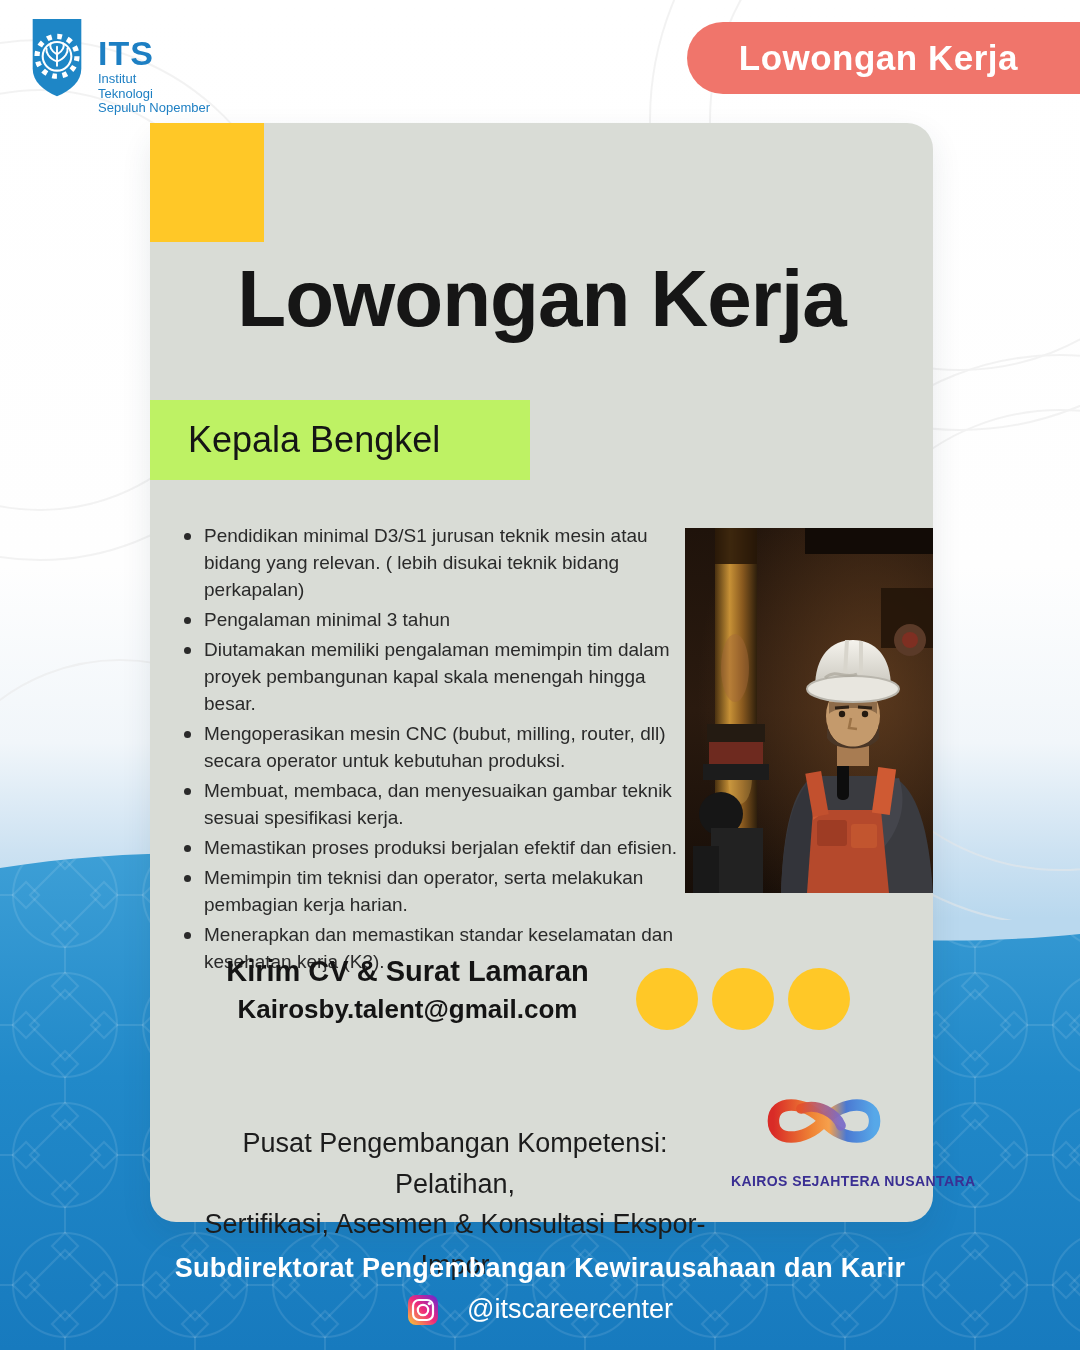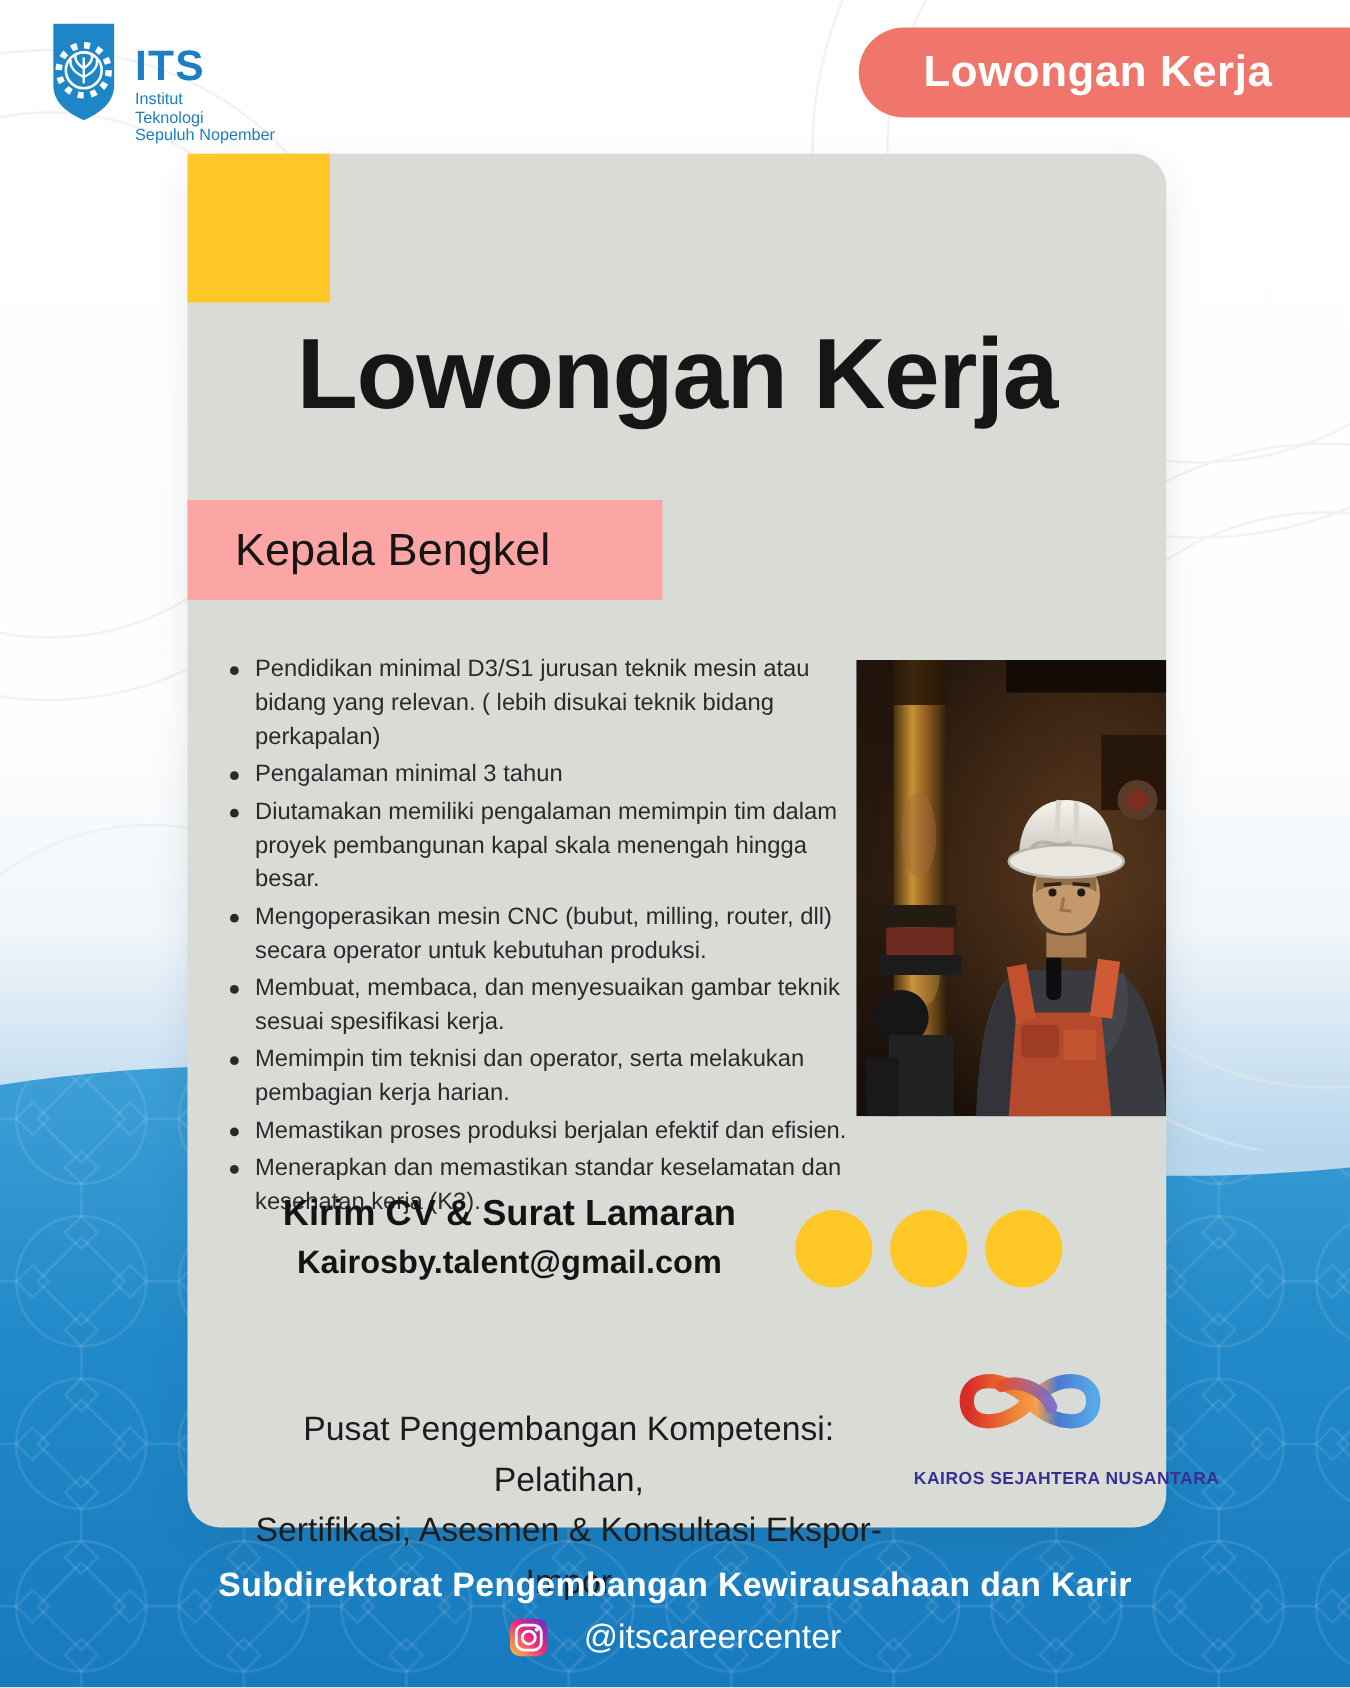--- a/index.html
+++ b/index.html
@@ -8,21 +8,21 @@
   .poster{
     position:relative; width:1080px; height:1350px; overflow:hidden;
     background:linear-gradient(180deg,#ffffff 0%,#fefefe 42%,#f1f6fa 55%,#cde2f2 63%,#b9d8ee 68%,#b9d8ee 100%);
   }
   
   .bg-arcs{ position:absolute; left:0; top:0; width:1080px; height:920px; pointer-events:none; }
   
   .bg-wave{ position:absolute; left:0; top:830px; width:1080px; height:520px; pointer-events:none; }
 
   
-  .its-logo{ position:absolute; left:34px; top:14px; display:flex; align-items:flex-start; gap:8px; }
+  .its-logo{ position:absolute; left:24px; top:14px; display:flex; align-items:flex-start; gap:8px; }
   .its-shield{ width:66px; height:88px; }
   .its-text{ padding-top:26px; color:#1d7fc3; }
   .its-acronym{ font-size:34px; font-weight:bold; letter-spacing:1px; line-height:0.8; font-style:normal; }
   .its-sub{ font-size:13px; line-height:1.12; margin-top:5px; }
   .badge{
     position:absolute; right:0; top:22px; height:72px;
     background:#f0756b; border-radius:40px 0 0 40px;
     color:#ffffff; font-size:35px; font-weight:bold;
     line-height:72px; padding:0 62px 0 52px; letter-spacing:0.5px;
   }
@@ -32,21 +32,21 @@
     position:absolute; left:150px; top:123px; width:783px; height:1099px;
     background:#d9dcd6; border-radius:26px;
     box-shadow:0 12px 30px rgba(40,60,80,0.10);
   }
   .yellow-square{ position:absolute; left:0; top:0; width:114px; height:119px; background:#ffc827; }
   .card-title{
     position:absolute; left:0; top:130px; width:100%;
     text-align:center; font-size:80px; font-weight:800; color:#161616; letter-spacing:-1px;
   }
   .role-bar{
-    position:absolute; left:0; top:277px; width:380px; height:80px; background:#fca5a5;
+    position:absolute; left:0; top:277px; width:380px; height:80px; background:#bef264;
     font-size:36px; color:#151515; line-height:80px; padding-left:38px; font-weight:500;
   }
   .req{ position:absolute; left:32px; top:400px; width:515px; }
   .req ul{ list-style:none; }
   .req li{
     position:relative; padding-left:22px; font-size:19px; line-height:1.42;
     color:#2a2a2a; margin-bottom:3px;
   }
   .req li::before{
     content:""; position:absolute; left:2px; top:10px; width:7px; height:7px;
@@ -153,22 +153,22 @@
 
     <div class="role-bar">Kepala Bengkel</div>
 
     <div class="req">
       <ul>
         <li>Pendidikan minimal D3/S1 jurusan teknik mesin atau bidang yang relevan. ( lebih disukai teknik bidang perkapalan)</li>
         <li>Pengalaman minimal 3 tahun</li>
         <li>Diutamakan memiliki pengalaman memimpin tim dalam proyek pembangunan kapal skala menengah hingga besar.</li>
         <li>Mengoperasikan mesin CNC (bubut, milling, router, dll) secara operator untuk kebutuhan produksi.</li>
         <li>Membuat, membaca, dan menyesuaikan gambar teknik sesuai spesifikasi kerja.</li>
+        <li>Memastikan proses produksi berjalan efektif dan efisien.</li>
         <li>Memimpin tim teknisi dan operator, serta melakukan pembagian kerja harian.</li>
-        <li>Memastikan proses produksi berjalan efektif dan efisien.</li>
         <li>Menerapkan dan memastikan standar keselamatan dan kesehatan kerja (K3).</li>
       </ul>
     </div>
 
     <svg class="photo" viewBox="0 0 248 365">
       <defs>
         <linearGradient id="phBg" x1="0" y1="0" x2="0" y2="1">
           <stop offset="0" stop-color="#1f130b"></stop>
           <stop offset="0.5" stop-color="#2a1a0f"></stop>
           <stop offset="1" stop-color="#170e08"></stop>

